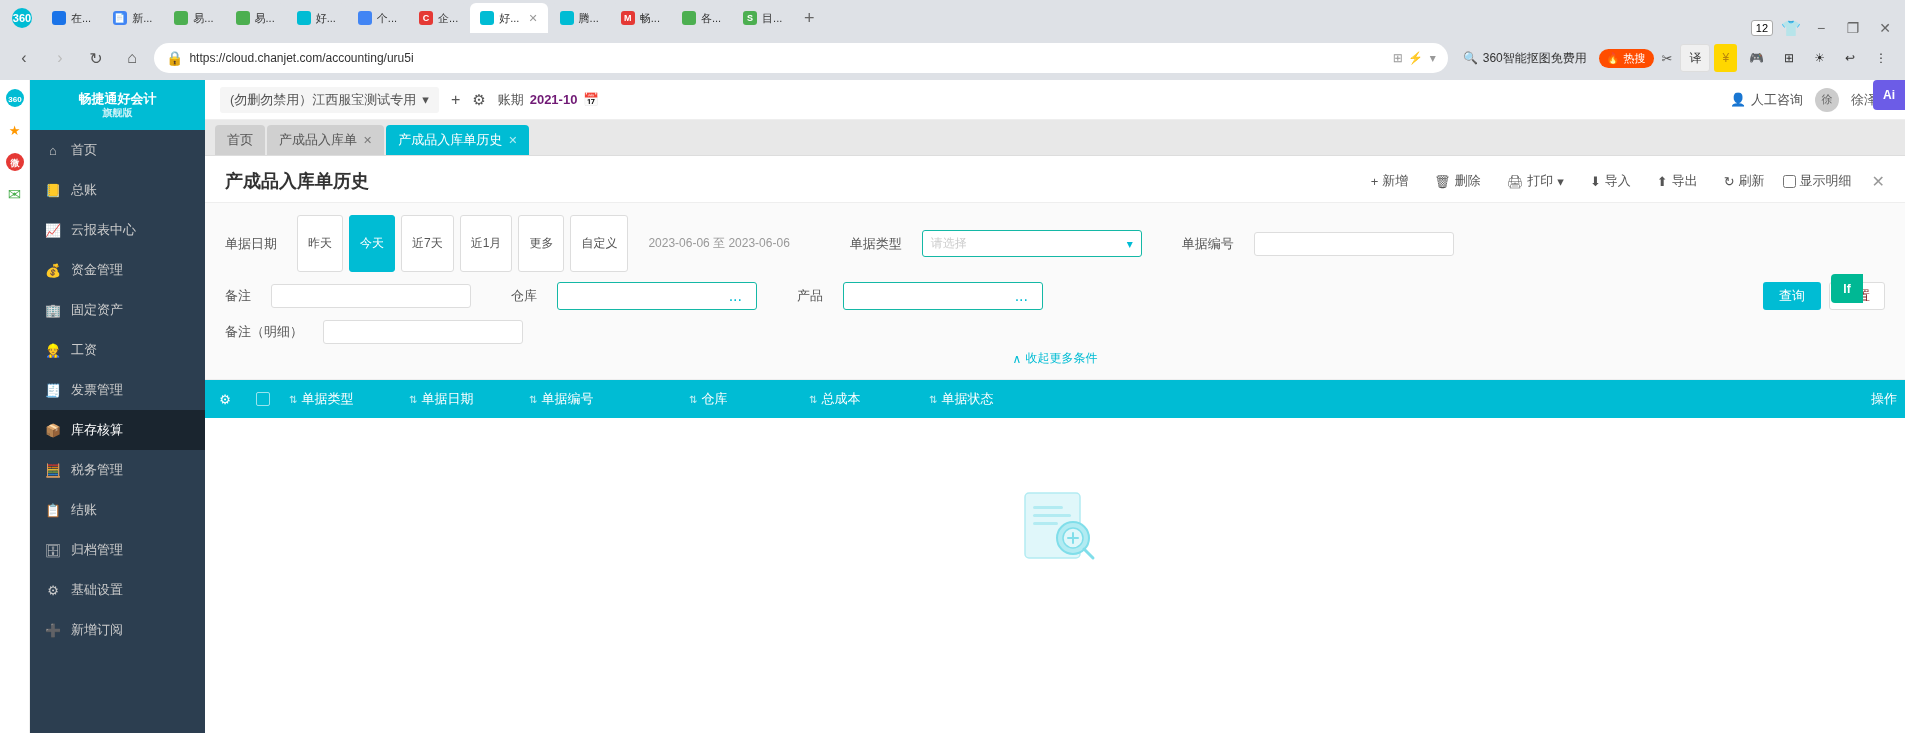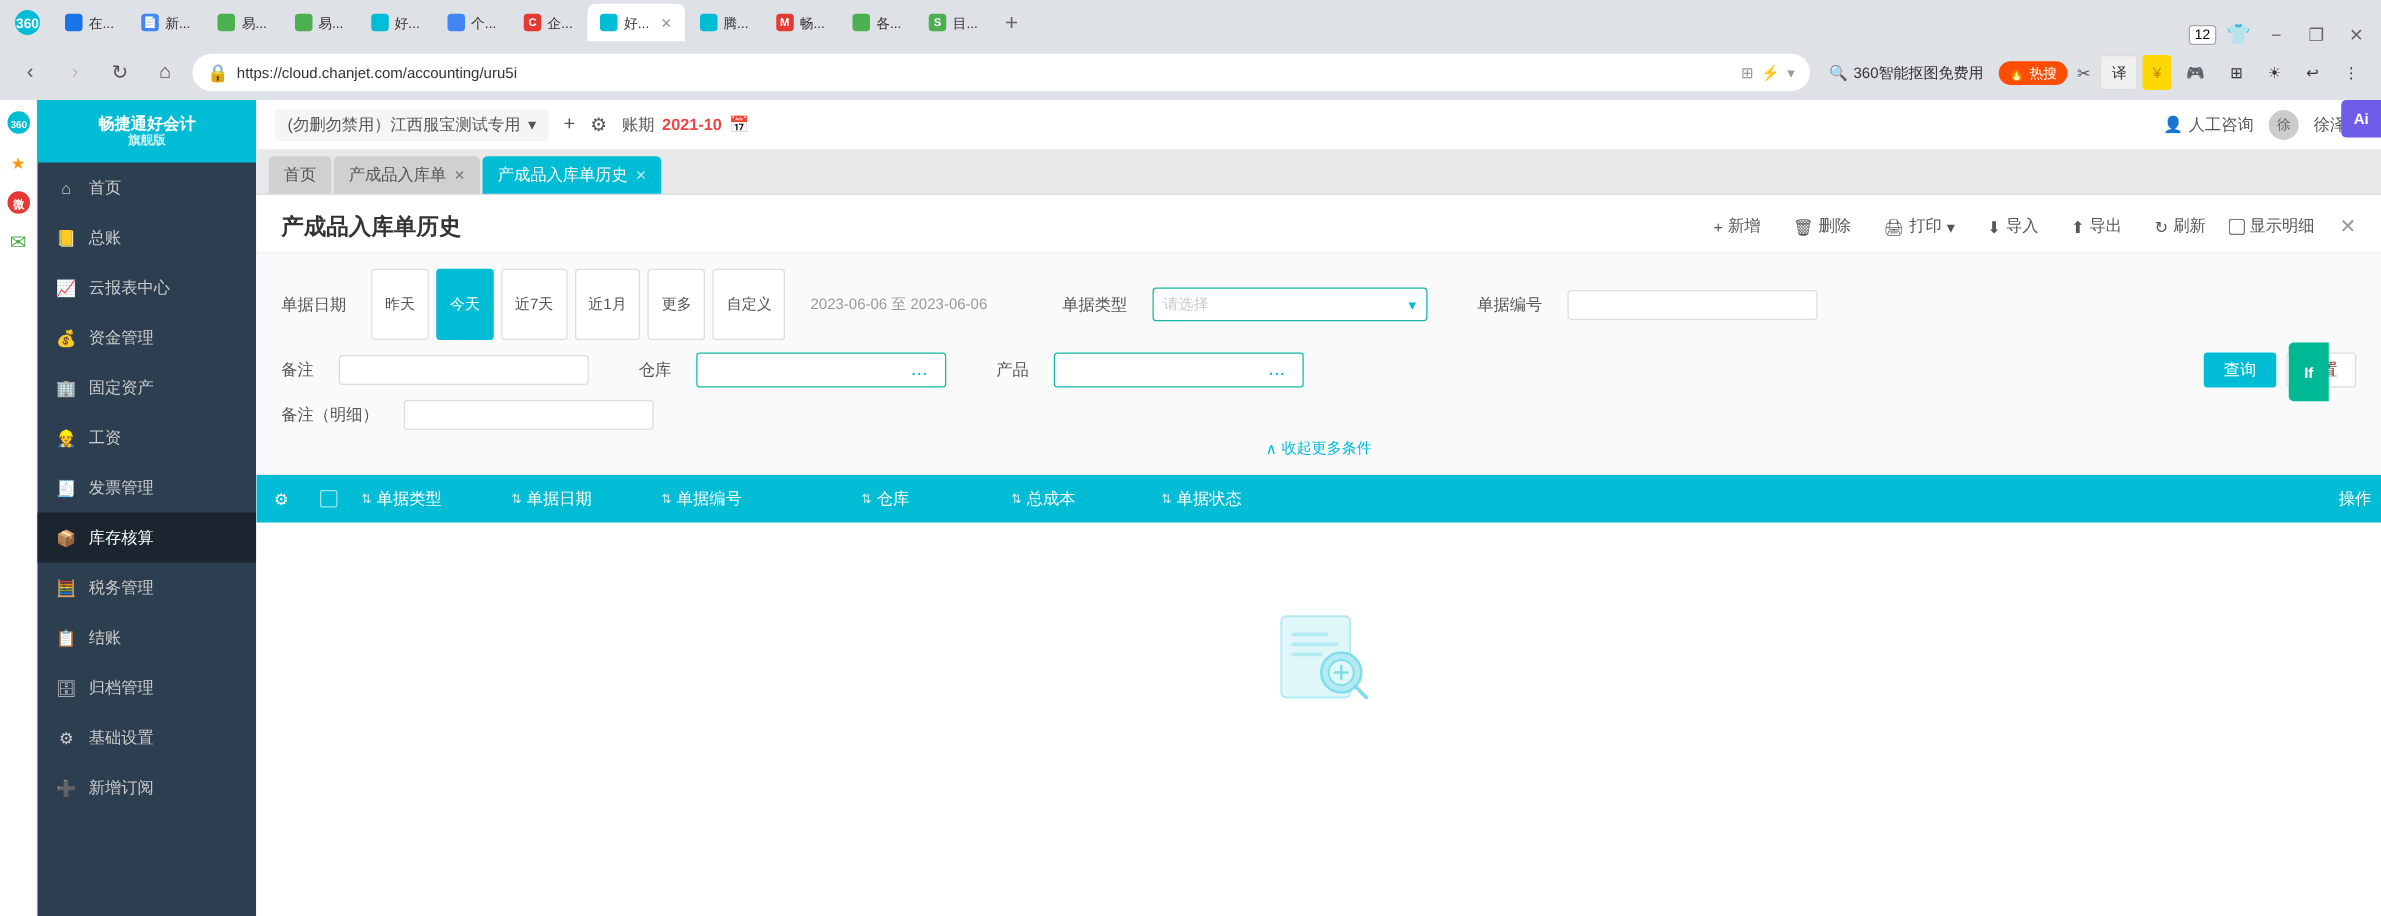--- a/index.html
+++ b/index.html
@@ -293,21 +293,21 @@
 
       <div class="top-bar">
         <div class="company-selector">
           <span>(勿删勿禁用）江西服宝测试专用</span>
           <span>▾</span>
         </div>
         <div style="cursor:pointer;font-size:16px;color:#555;">+</div>
         <div style="cursor:pointer;font-size:15px;color:#555;">⚙</div>
         <div class="period-info">
           <span>账期</span>
-          <span style="color:#ef4444;font-weight:bold;">2021-10</span>
+          <span style="color:#701a75;font-weight:bold;">2021-10</span>
           <span style="cursor:pointer;">📅</span>
         </div>
         <div class="top-bar-right">
           <div class="user-service">
             <span>👤</span>
             <span>人工咨询</span>
           </div>
           <div class="user-avatar">徐</div>
           <div style="font-size:13px;color:#555;">徐泽华</div>
         </div>
@@ -475,17 +475,17 @@
               <line x1="68" y1="55" x2="68" y2="65" stroke="#80deea" stroke-width="2" stroke-linecap="round"></line>
             </svg>
           </div>
         </div>
 
       </div>
     </div>
 
     <div style="position:absolute;right:0;top:80px;display:flex;flex-direction:column;gap:4px;z-index:100;">
       <div style="width:32px;height:30px;background:#6c5ce7;color:#fff;border-radius:4px 0 0 4px;display:flex;align-items:center;justify-content:center;font-size:12px;font-weight:bold;cursor:pointer;margin-left:42px;">Ai</div>
-      <div style="width:32px;height:47px;background:#00b894;color:#fff;border-radius:4px 0 0 4px;display:flex;align-items:center;justify-content:center;font-size:12px;font-weight:bold;cursor:pointer;margin-top:160px;">If</div>
+      <div style="width:32px;height:29px;background:#00b894;color:#fff;border-radius:4px 0 0 4px;display:flex;align-items:center;justify-content:center;font-size:12px;font-weight:bold;cursor:pointer;margin-top:160px;">If</div>
     </div>
 
   </div>
 </div>
 
 </body></html>

